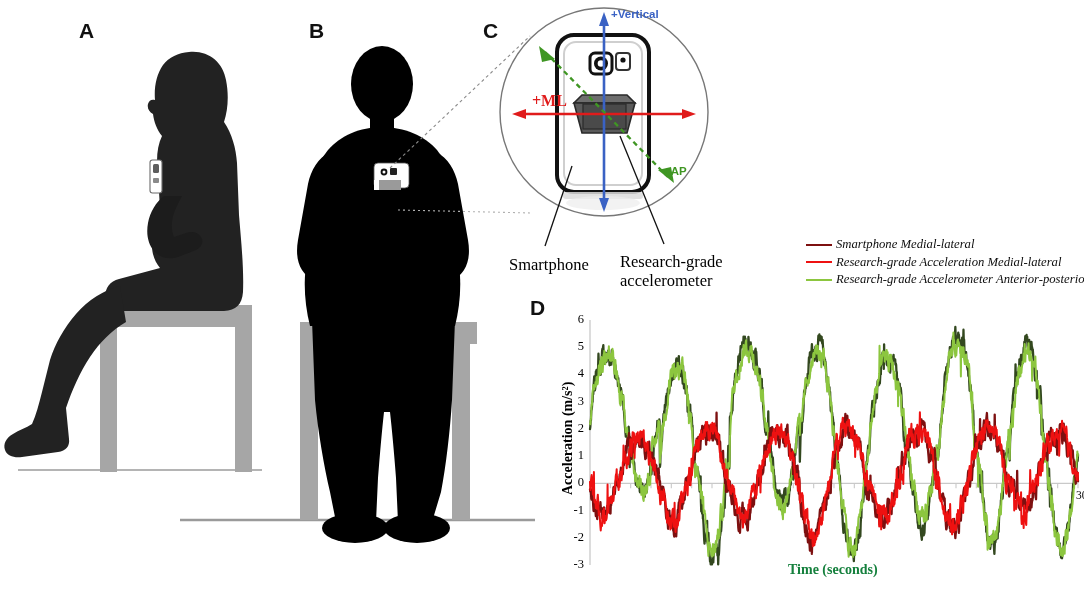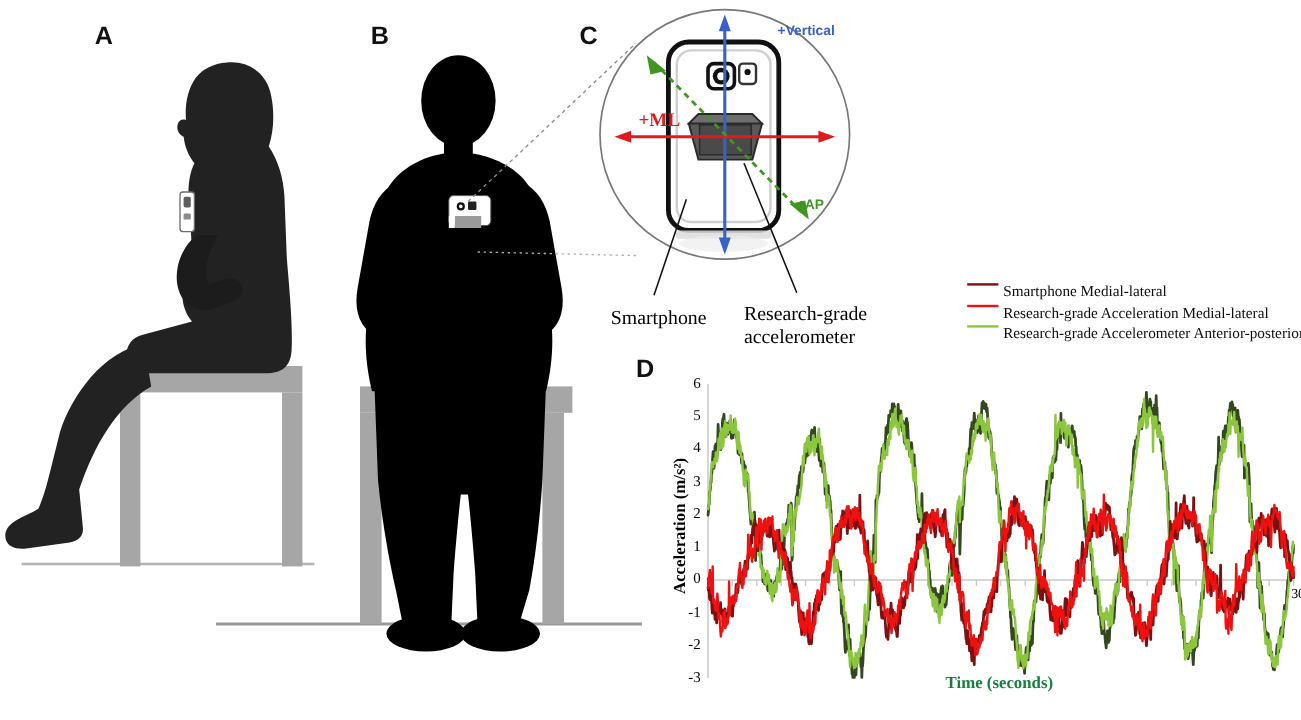--- a/index.html
+++ b/index.html
@@ -19,27 +19,27 @@
       font-size:16.5px;color:#000;text-align:left;line-height:1.15;}
   #callout-smartphone{left:509px;top:256px;width:95px;}
   #callout-accel{left:620px;top:253px;width:122px;}
 
   .axis-lbl-red{position:absolute;font-family:Liberation Serif, serif;
       font-weight:bold;font-size:16px;color:#e01b1b;}
   .axis-lbl-blue{position:absolute;font-family:"Liberation Sans",sans-serif;
       font-weight:bold;font-size:11.5px;color:#3a62c4;}
   .axis-lbl-green{position:absolute;font-family:"Liberation Sans",sans-serif;
       font-weight:bold;font-size:11.5px;color:#3f9623;}
-  #lbl-vertical{left:611px;top:20px;margin-left:37px;}
+  #lbl-vertical{left:611px;top:8px;}
   #lbl-ml{left:532px;top:92px;}
   #lbl-ap{left:664px;top:165px;}
 
   
   #legend{position:absolute;left:806px;top:236px;width:278px;}
-  .legend-row{display:flex;align-items:flex-start;height:17.5px;}
+  .legend-row{display:flex;align-items:center;height:17.5px;font-style:italic;}
   .legend-swatch{width:26px;height:0;border-top-width:2.4px;
       border-top-style:solid;margin-right:4px;flex:0 0 26px;}
   .legend-text{font-family:"Liberation Serif",serif;font-size:12.7px;
       color:#0d0d0d;white-space:nowrap;}
 
   
   #chart{position:absolute;left:530px;top:290px;width:554px;height:300px;}
   .ylab{position:absolute;font-family:"Liberation Serif",serif;font-weight:bold;
       font-size:14px;color:#000;transform:rotate(-90deg);
       transform-origin:left top;white-space:nowrap;left:30px;top:205px;}

